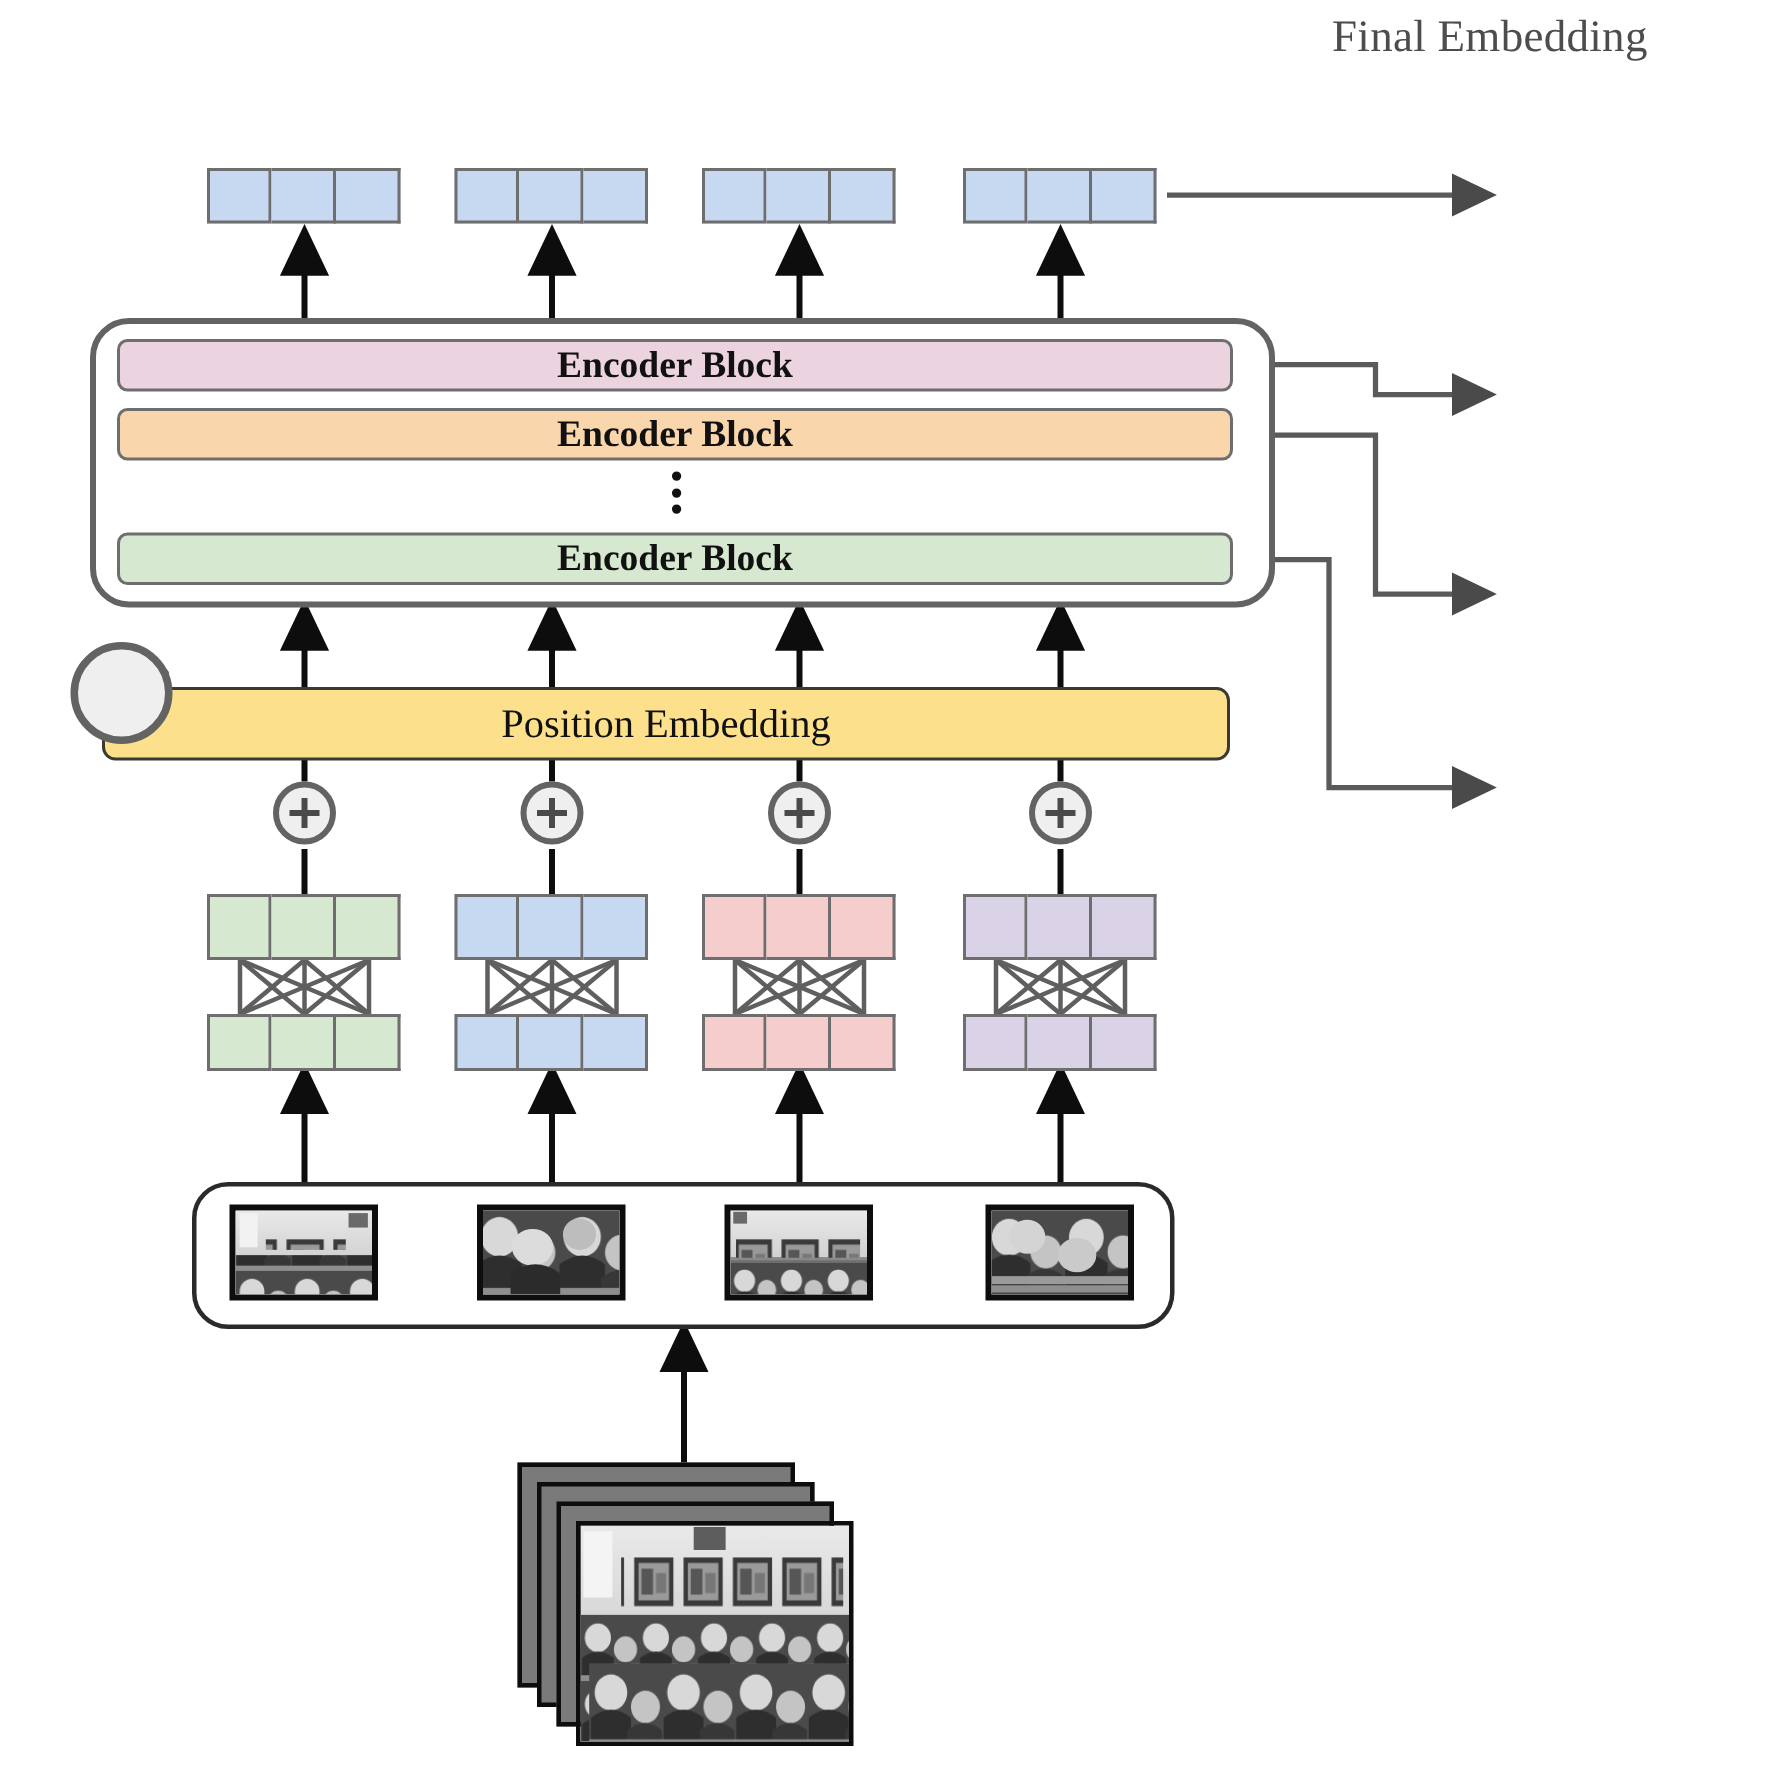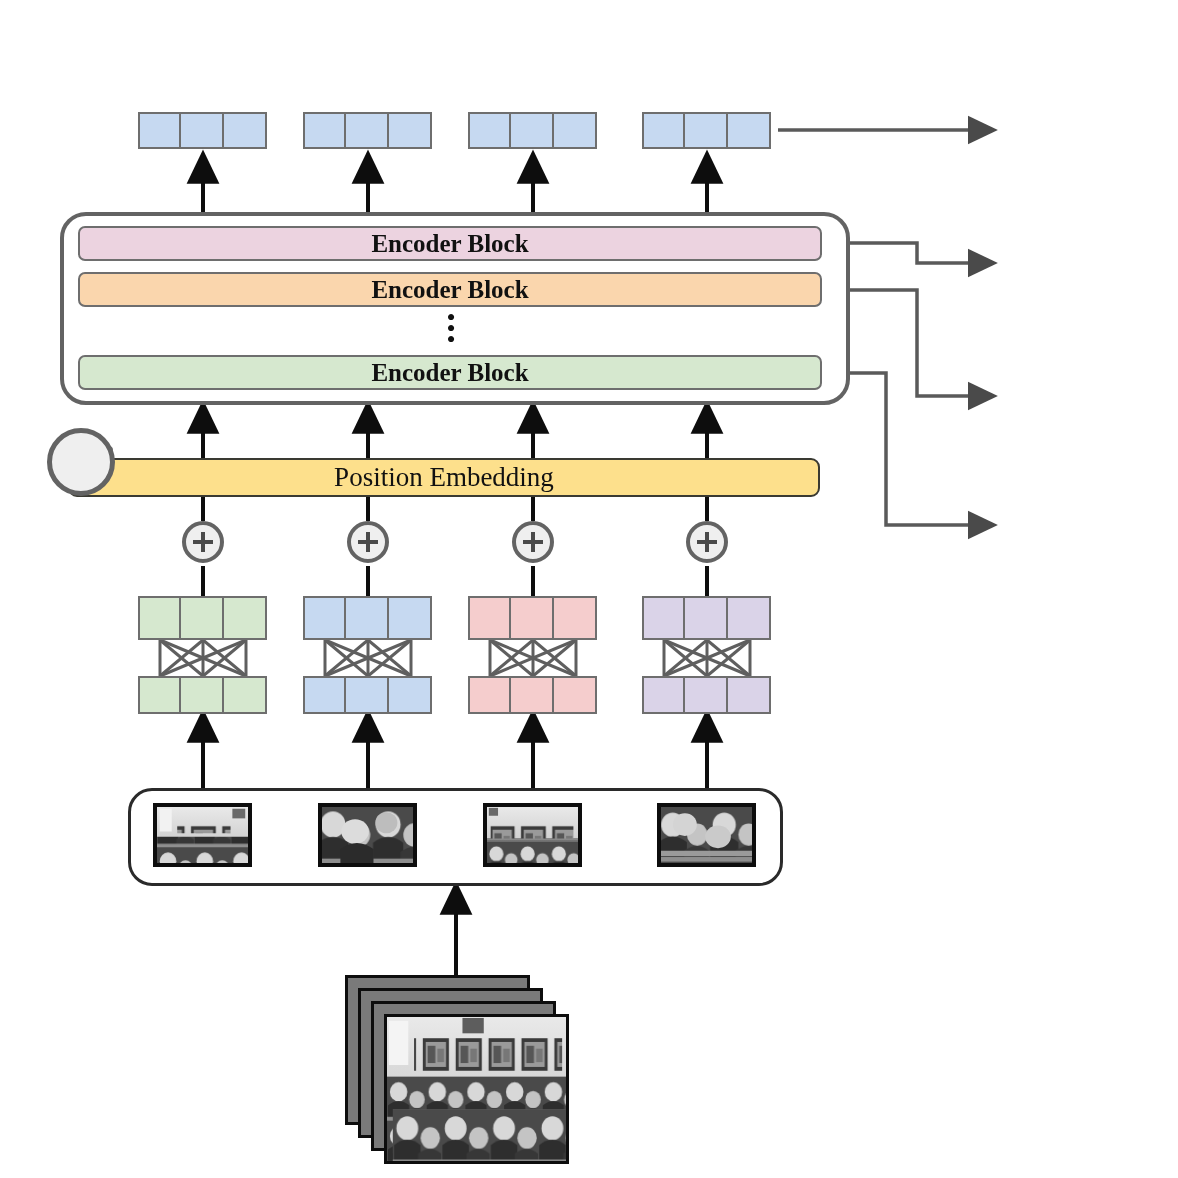--- a/index.html
+++ b/index.html
@@ -42,20 +42,21 @@
             border-radius:24px;background:#fff;}
   .patchimg{position:absolute;box-sizing:border-box;border:4px solid #0d0d0d;overflow:hidden;}
   .stackimg{position:absolute;box-sizing:border-box;border:3.5px solid #0d0d0d;overflow:hidden;}
   .ph{width:100%;height:100%;display:block;}
 </style>
 </head>
 <body>
 
 <div class="stage">
 
+  <div class="title" style="left:888px;top:8px;">Final Embedding</div>
 
   <svg class="layer" viewBox="0 0 1178 1178">
     <defs>
       <marker id="ah" markerWidth="9" markerHeight="9" refX="7.2" refY="4.5" orient="auto">
         <path d="M0,0.4 L8.6,4.5 L0,8.6 z" fill="#4a4a4a"></path>
       </marker>
       <marker id="ahk" markerWidth="9" markerHeight="9" refX="7.2" refY="4.5" orient="auto">
         <path d="M0,0.4 L8.6,4.5 L0,8.6 z" fill="#0d0d0d"></path>
       </marker>
 
@@ -203,21 +204,21 @@
   <div class="encbar" style="left:78px;top:226px;width:744px;height:35px;background:#ecd3e0;">Encoder Block</div>
   <div class="encbar" style="left:78px;top:272px;width:744px;height:35px;background:#fad6ad;">Encoder Block</div>
   <div class="encbar" style="left:78px;top:355px;width:744px;height:35px;background:#d6e8cf;">Encoder Block</div>
 
   <div class="dots" style="left:444px;top:312px;width:14px;height:32px;">
     <span>•</span>
       <span>•</span>
       <span>•</span>
   </div>
 
-  <div class="posbar" style="left:68px;top:458px;width:752px;height:39px;background:#fde08c;">Position Embedding</div>
+  <div class="posbar" style="left:68px;top:458px;width:752px;height:49px;background:#fde08c;">Position Embedding</div>
   <div class="sineicon" style="left:47px;top:428px;width:68px;height:68px;"></div>
 
   <div class="plus" style="left:182px;top:521px;width:42px;height:42px;">
       <b></b>
     </div>
   <div class="plus" style="left:347px;top:521px;width:42px;height:42px;">
       <b></b>
     </div>
   <div class="plus" style="left:512px;top:521px;width:42px;height:42px;">
       <b></b>

